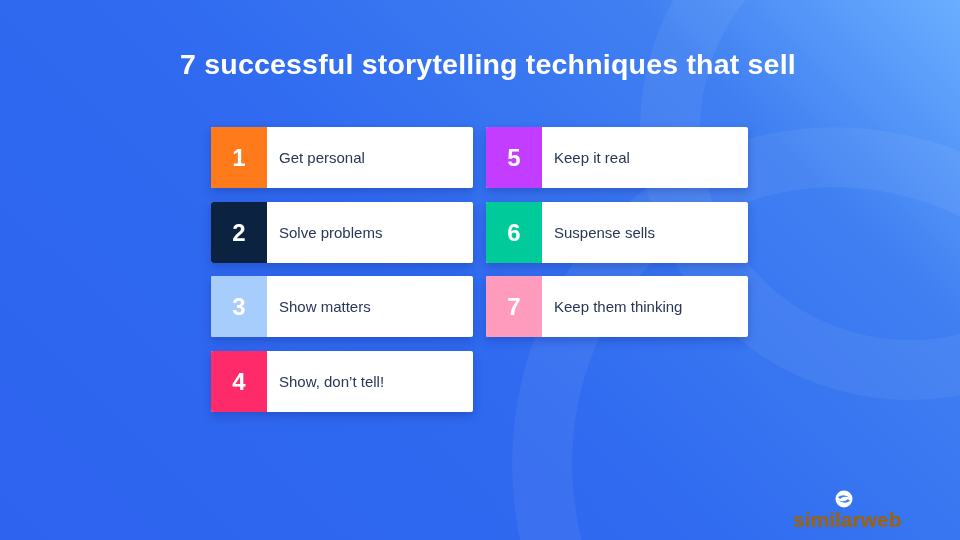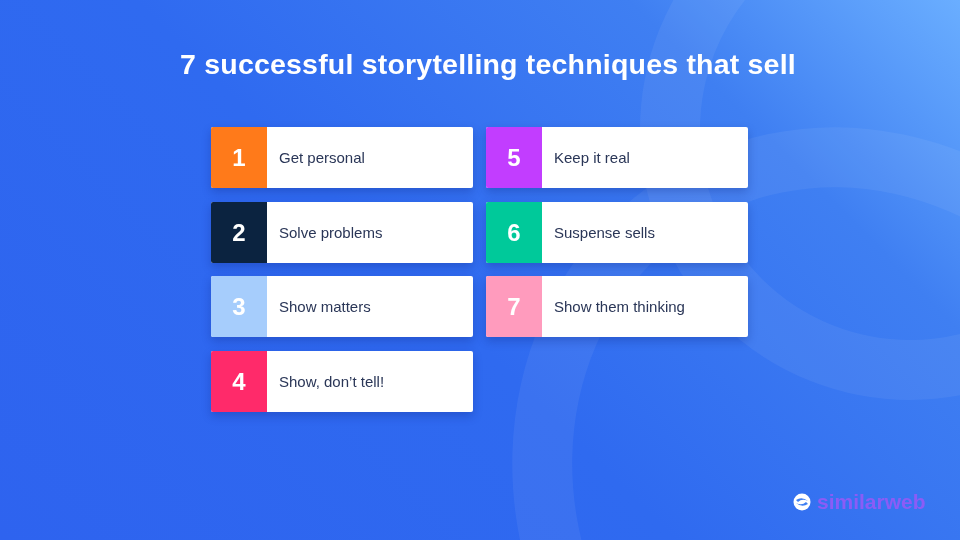--- a/index.html
+++ b/index.html
@@ -24,21 +24,21 @@
   }
   .num {
     width:56px; height:100%; display:flex; align-items:center; justify-content:center;
     color:#fff; font-size:24px; font-weight:bold;
   }
   .label {
     margin-left:12px; font-size:15px; color:#2a3657;
   }
   .logo {
     position:absolute; left:793px; top:490px; display:flex; align-items:center;
-    color:#8b5cf6; font-weight:bold; font-size:21px;
+    color:#a16207; font-weight:bold; font-size:21px;flex-direction:column;
   }
   .logo svg { margin-right:6px; }
 </style>
 </head>
 <body>
 
 <div class="swoosh" style="left:520px; top:120px; width:560px; height:620px; transform:rotate(-30deg);"></div>
 <div class="swoosh" style="left:640px; top:-140px; width:420px; height:420px;"></div>
 
 <div class="title">7 successful storytelling techniques that sell</div>
@@ -62,21 +62,21 @@
 <div class="card" style="left:486px; top:127px;">
   <div class="num" style="background:#c23dff;">5</div>
   <div class="label">Keep it real</div>
 </div>
 <div class="card" style="left:486px; top:202px;">
   <div class="num" style="background:#00c99a;">6</div>
   <div class="label">Suspense sells</div>
 </div>
 <div class="card" style="left:486px; top:276px;">
   <div class="num" style="background:#ff9bbd;">7</div>
-  <div class="label">Show them thinking</div>
+  <div class="label">Keep them thinking</div>
 </div>
 
 <div class="logo">
   <svg width="18" height="18" viewBox="0 0 18 18">
     <circle cx="9" cy="9" r="8.5" fill="#fff"></circle>
     <path d="M3 7 Q9 3 15 8 Q9 5 5 9 Z" fill="#3f7ff2"></path>
     <path d="M15 11 Q9 15 3 10 Q9 13 13 9 Z" fill="#3f7ff2"></path>
   </svg>
   <span>similarweb</span>
 </div>

